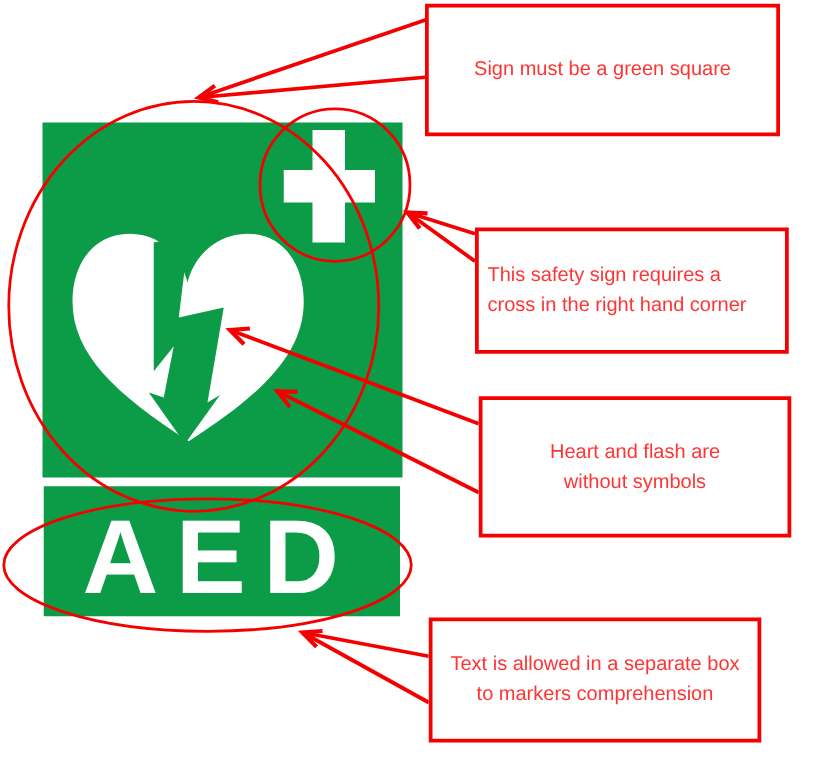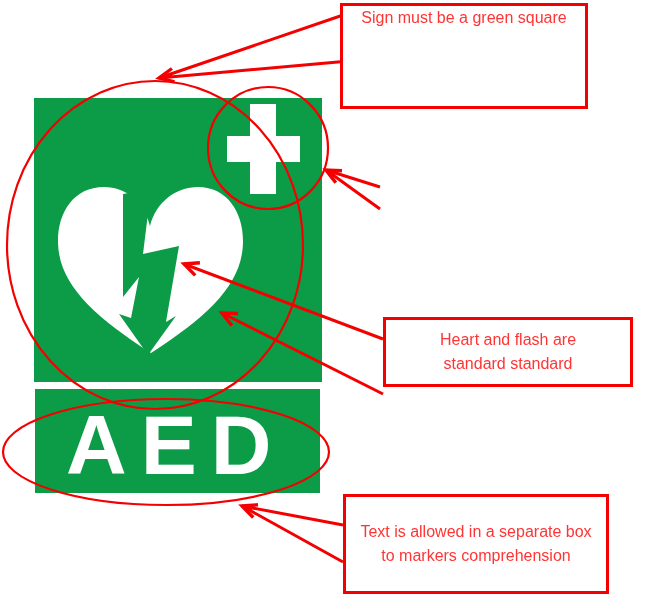--- a/index.html
+++ b/index.html
@@ -10,23 +10,23 @@
   #diagram-svg{position:absolute;left:0;top:0;}
   .red-stroke{stroke:#f40000;fill:none;}
   .callout{
     position:absolute;background:#ffffff;border:3px solid #f40000;
     color:#ff3434;font-size:16px;line-height:1.5;box-sizing:border-box;
     display:flex;flex-direction:column;justify-content:center;
   }
   .callout.center{text-align:center;}
   .callout.left{text-align:left;padding-left:7px;}
   .callout-line{white-space:nowrap;}
-  #callout-1{left:340px;top:3px;width:248px;height:106px;justify-content:space-between;}
+  #callout-1{left:340px;top:3px;width:284px;height:106px;}
   #callout-2{left:380px;top:182px;width:251px;height:101px;}
-  #callout-3{left:383px;top:317px;width:250px;height:70px;}
+  #callout-3{left:383px;top:317px;width:250px;height:113px;}
   #callout-4{left:343px;top:494px;width:266px;height:100px;}
 </style>
 </head>
 <body>
 
 <div id="stage">
 
   <svg id="diagram-svg" width="665" height="609" viewBox="0 0 665 609">
 
     <rect x="34" y="98" width="288" height="284" fill="#0c9c48"></rect>
@@ -75,24 +75,28 @@
     <g>
       <path class="red-stroke" stroke-width="3" d="M343,525 L242,506 M343,562 L242,506"></path>
       <path class="red-stroke" stroke-width="3.4" d="M253.2,517.5 L242,506 L258,504.8"></path>
     </g>
   </svg>
 
   <div id="callout-1" class="callout center">
     <div class="callout-line">Sign must be a green square</div>
   </div>
 
+  <div id="callout-2" class="callout left">
+    <div class="callout-line">This safety sign requires a</div>
+    <div class="callout-line">cross in the right hand corner</div>
+  </div>
 
   <div id="callout-3" class="callout center">
     <div class="callout-line">Heart and flash are</div>
-    <div class="callout-line">standard standard</div>
+    <div class="callout-line">without symbols</div>
   </div>
 
   <div id="callout-4" class="callout center">
     <div class="callout-line">Text is allowed in a separate box</div>
     <div class="callout-line">to markers comprehension</div>
   </div>
 
 </div>
 
 </body></html>

